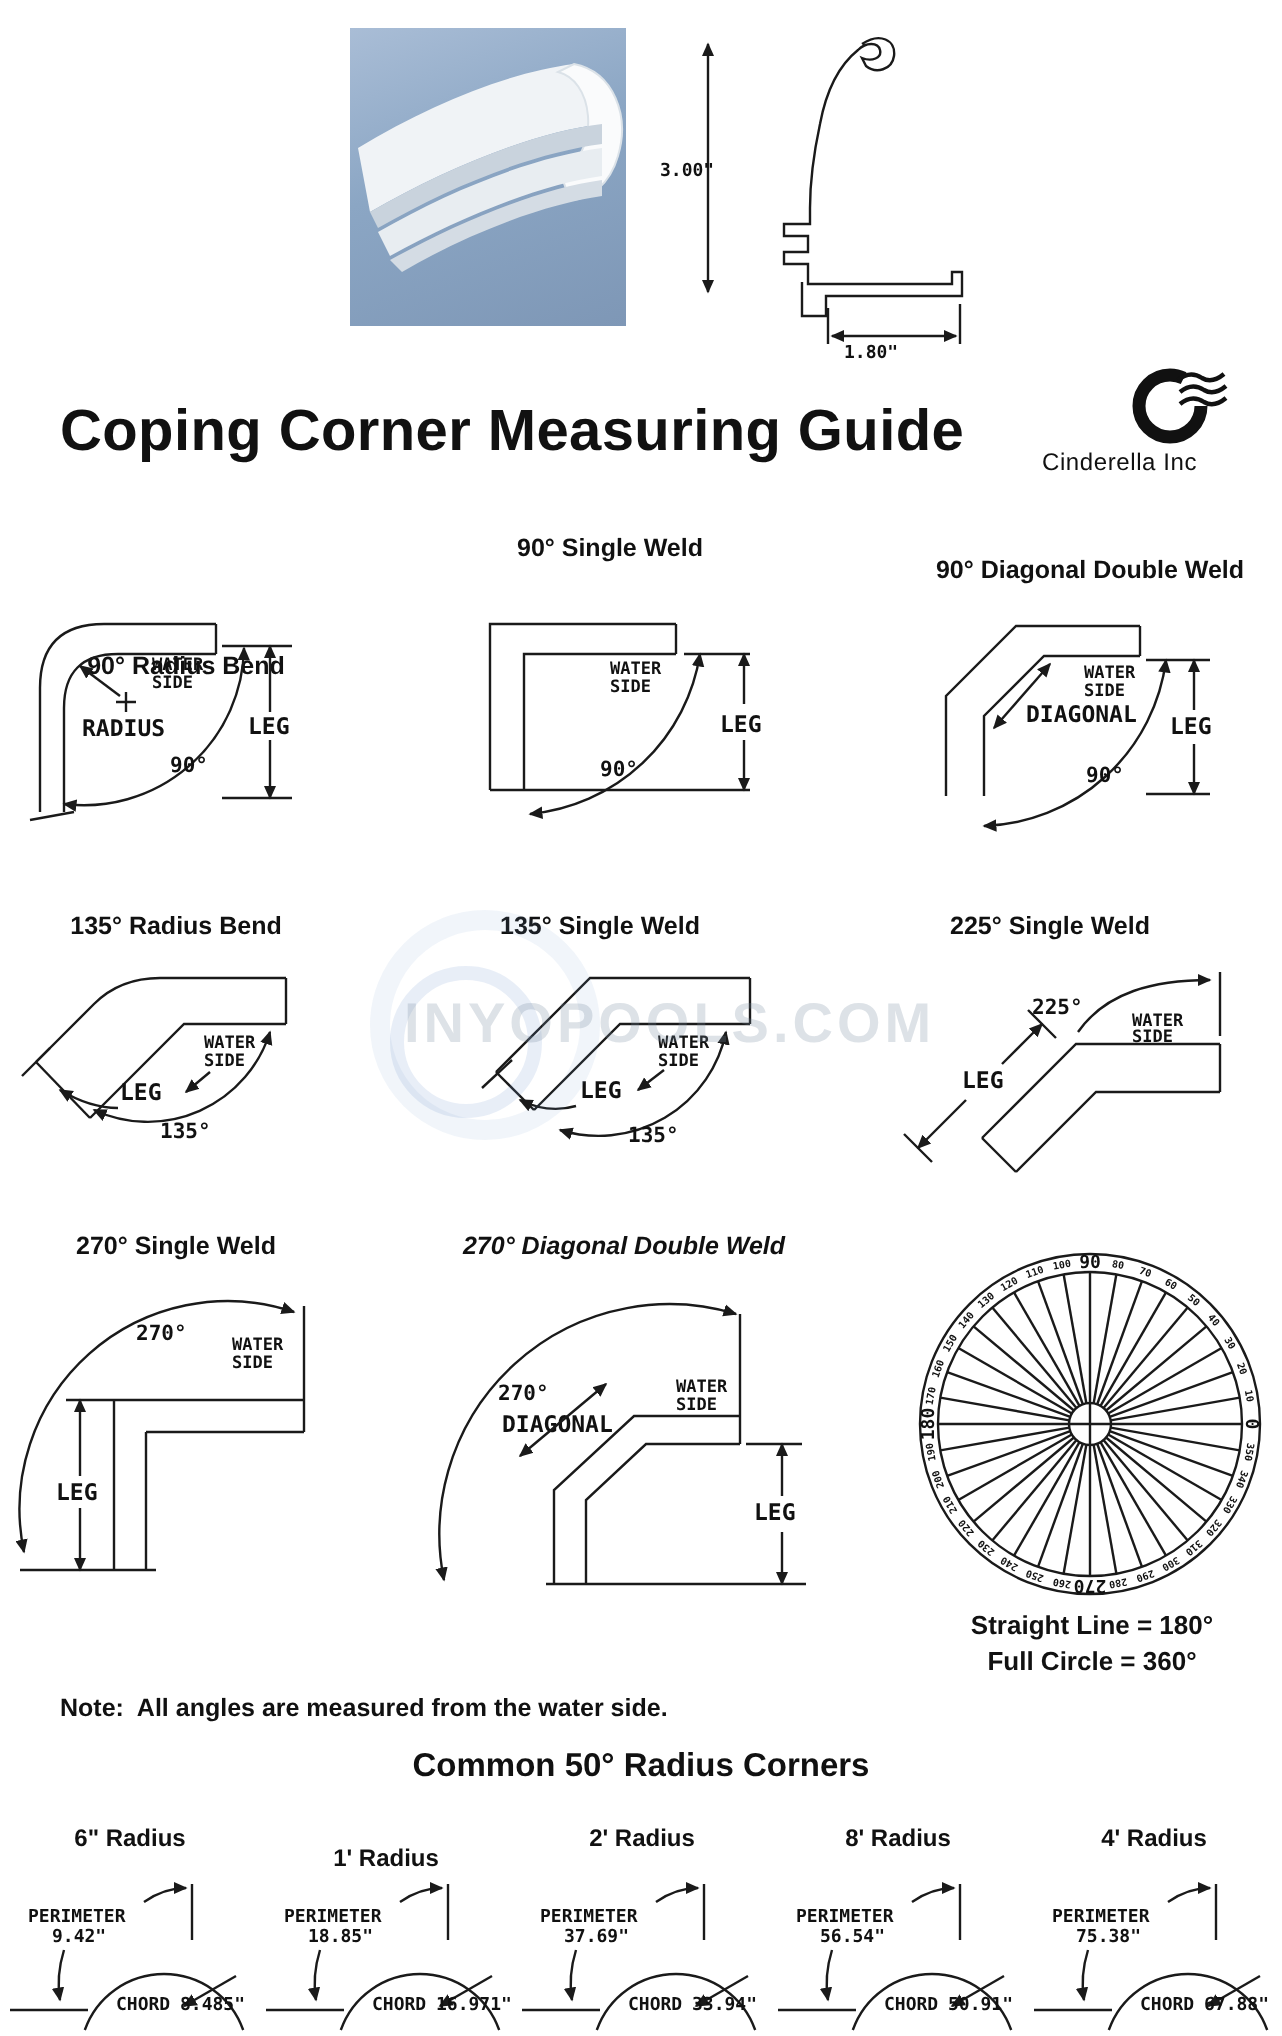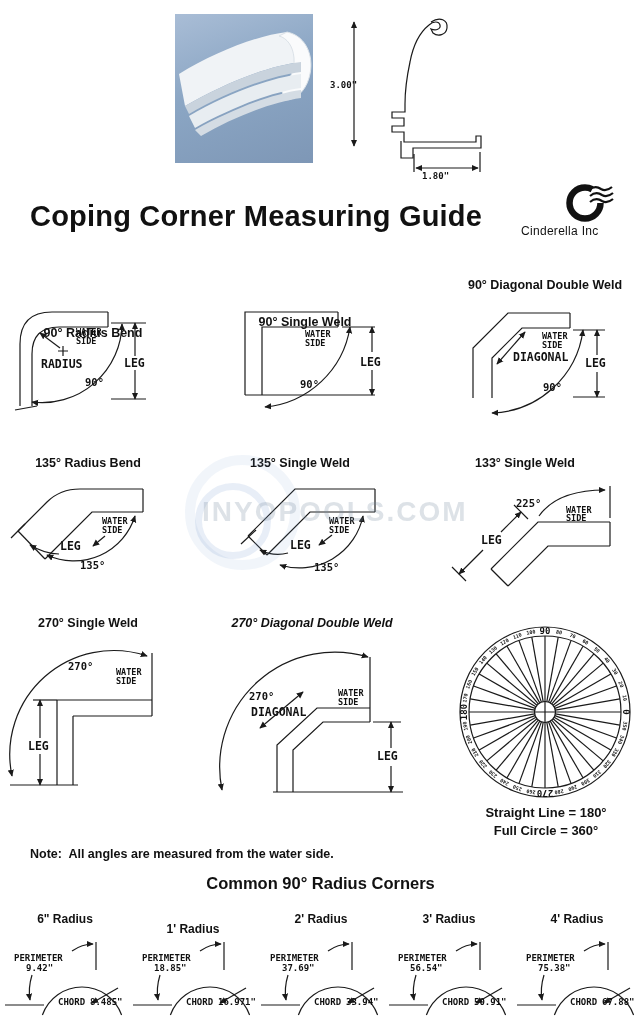--- a/index.html
+++ b/index.html
@@ -64,21 +64,21 @@
   <div class="page-title">Coping Corner Measuring Guide</div>
   <svg class="abs" style="left:556px;top:180px;" width="60" height="50">
     <circle cx="29" cy="23" r="15.5" fill="none" stroke="#111" stroke-width="6.5" stroke-dasharray="80 18"></circle>
     <path d="M 33,10 q 6,-5 12,-1 q 5,3 11,-2" fill="none" stroke="#111" stroke-width="2.2"></path>
     <path d="M 34,16 q 6,-5 12,-1 q 5,3 11,-2" fill="none" stroke="#111" stroke-width="2.2"></path>
     <path d="M 34,22 q 6,-5 12,-1 q 5,3 11,-2" fill="none" stroke="#111" stroke-width="2.2"></path>
   </svg>
   <div class="brand">Cinderella Inc</div>
 
   <div class="dtitle" style="left:18px;top:278px;width:150px;margin-top:48px;">90° Radius Bend</div>
-  <div class="dtitle" style="left:230px;top:267px;width:150px;margin-top:48px;">90° Single Weld</div>
+  <div class="dtitle" style="left:230px;top:267px;width:150px;">90° Single Weld</div>
   <div class="dtitle" style="left:455px;top:278px;width:180px;">90° Diagonal Double Weld</div>
 
   <svg class="dwg abs" style="left:12px;top:302px;" width="170" height="118">
     <path d="M 96,10 L 40,10 Q 8,10 8,42 L 8,104"></path>
     <path d="M 96,25 L 47,25 Q 20,25 20,52 L 20,104"></path>
     <path d="M 96,10 L 96,25"></path>
     <path d="M 3,108 L 25,104" stroke-width="0.9"></path>
     <path d="M 46,49 L 56,49 M 51,44 L 51,54" stroke-width="1"></path>
     <path d="M 48,46 L 28,31" marker-end="url(#arw)"></path>
     <text class="t11" x="29" y="66">RADIUS</text>
@@ -118,21 +118,21 @@
     <path d="M 128,30 A 95,95 0 0 1 37,113" marker-start="url(#arw)" marker-end="url(#arw)"></path>
     <text class="t10" x="88" y="91">90°</text>
     <path d="M 118,30 H 150 M 118,97 H 150" stroke-width="0.9"></path>
     <path d="M 142,30 V 55" marker-start="url(#arw)"></path>
     <path d="M 142,72 V 97" marker-end="url(#arw)"></path>
     <text class="t11" x="130" y="67">LEG</text>
   </svg>
 
   <div class="dtitle" style="left:13px;top:456px;width:150px;">135° Radius Bend</div>
   <div class="dtitle" style="left:225px;top:456px;width:150px;">135° Single Weld</div>
-  <div class="dtitle" style="left:450px;top:456px;width:150px;">133° Single Weld</div>
+  <div class="dtitle" style="left:450px;top:456px;width:150px;">225° Single Weld</div>
 
   <svg class="dwg abs" style="left:10px;top:478px;" width="200" height="112">
     <path d="M 133,11 L 70,11 Q 50,11 37,24 L 8,53"></path>
     <path d="M 133,34 L 82,34 L 35,81"></path>
     <path d="M 133,11 V 34"></path>
     <path d="M 8,53 L 35,81"></path>
     <path d="M 1,60 L 15,46" stroke-width="0.9"></path>
     <text class="t11" x="50" y="72">LEG</text>
     <path d="M 49,76 Q 35,76 20,67" marker-end="url(#arw)"></path>
     <text class="t8" x="92" y="46">WATER</text>
@@ -283,26 +283,26 @@
       <line x1="103.34048140662819" y1="89.82330586550277" x2="167.8453892289278" y2="101.19726150268677" stroke-width="0.7"></line>
       <text x="172.27702411748274" y="101.97867830218797" text-anchor="middle" dominant-baseline="middle" font-size="5" transform="rotate(-260 172.27702411748274 101.97867830218797)">350</text>
     </svg>
   <div class="captions">
     <div>Straight Line = 180°</div>
     <div>Full Circle = 360°</div>
   </div>
 
   <div class="note">Note:  All angles are measured from the water side.</div>
 
-  <div class="heading2">Common 90° Radius Corners</div>
+  <div class="heading2">Common 50° Radius Corners</div>
 
   <div class="ctitle" style="left:2px;top:912px;width:126px;">6" Radius</div>
   <div class="ctitle" style="left:130px;top:912px;width:126px;margin-top:10px;">1' Radius</div>
   <div class="ctitle" style="left:258px;top:912px;width:126px;">2' Radius</div>
-  <div class="ctitle" style="left:386px;top:912px;width:126px;">3' Radius</div>
+  <div class="ctitle" style="left:386px;top:912px;width:126px;">8' Radius</div>
   <div class="ctitle" style="left:514px;top:912px;width:126px;">4' Radius</div>
 
   <div id="corner-row">
       <svg class="dwg abs" style="left:2px;top:934px;" width="126" height="84">
         <path d="M 94,8 V 36"></path>
         <path d="M 70,17 Q 80,10 91,10" marker-end="url(#arw)"></path>
         <path d="M 30,41 Q 26,54 28,66" marker-end="url(#arw)"></path>
         <path d="M 3,71 H 42"></path>
         <path d="M 40.4,81 A 42,42 0 0 1 119.6,81"></path>
         <path d="M 116,54 L 90,69" marker-end="url(#arw)"></path>

